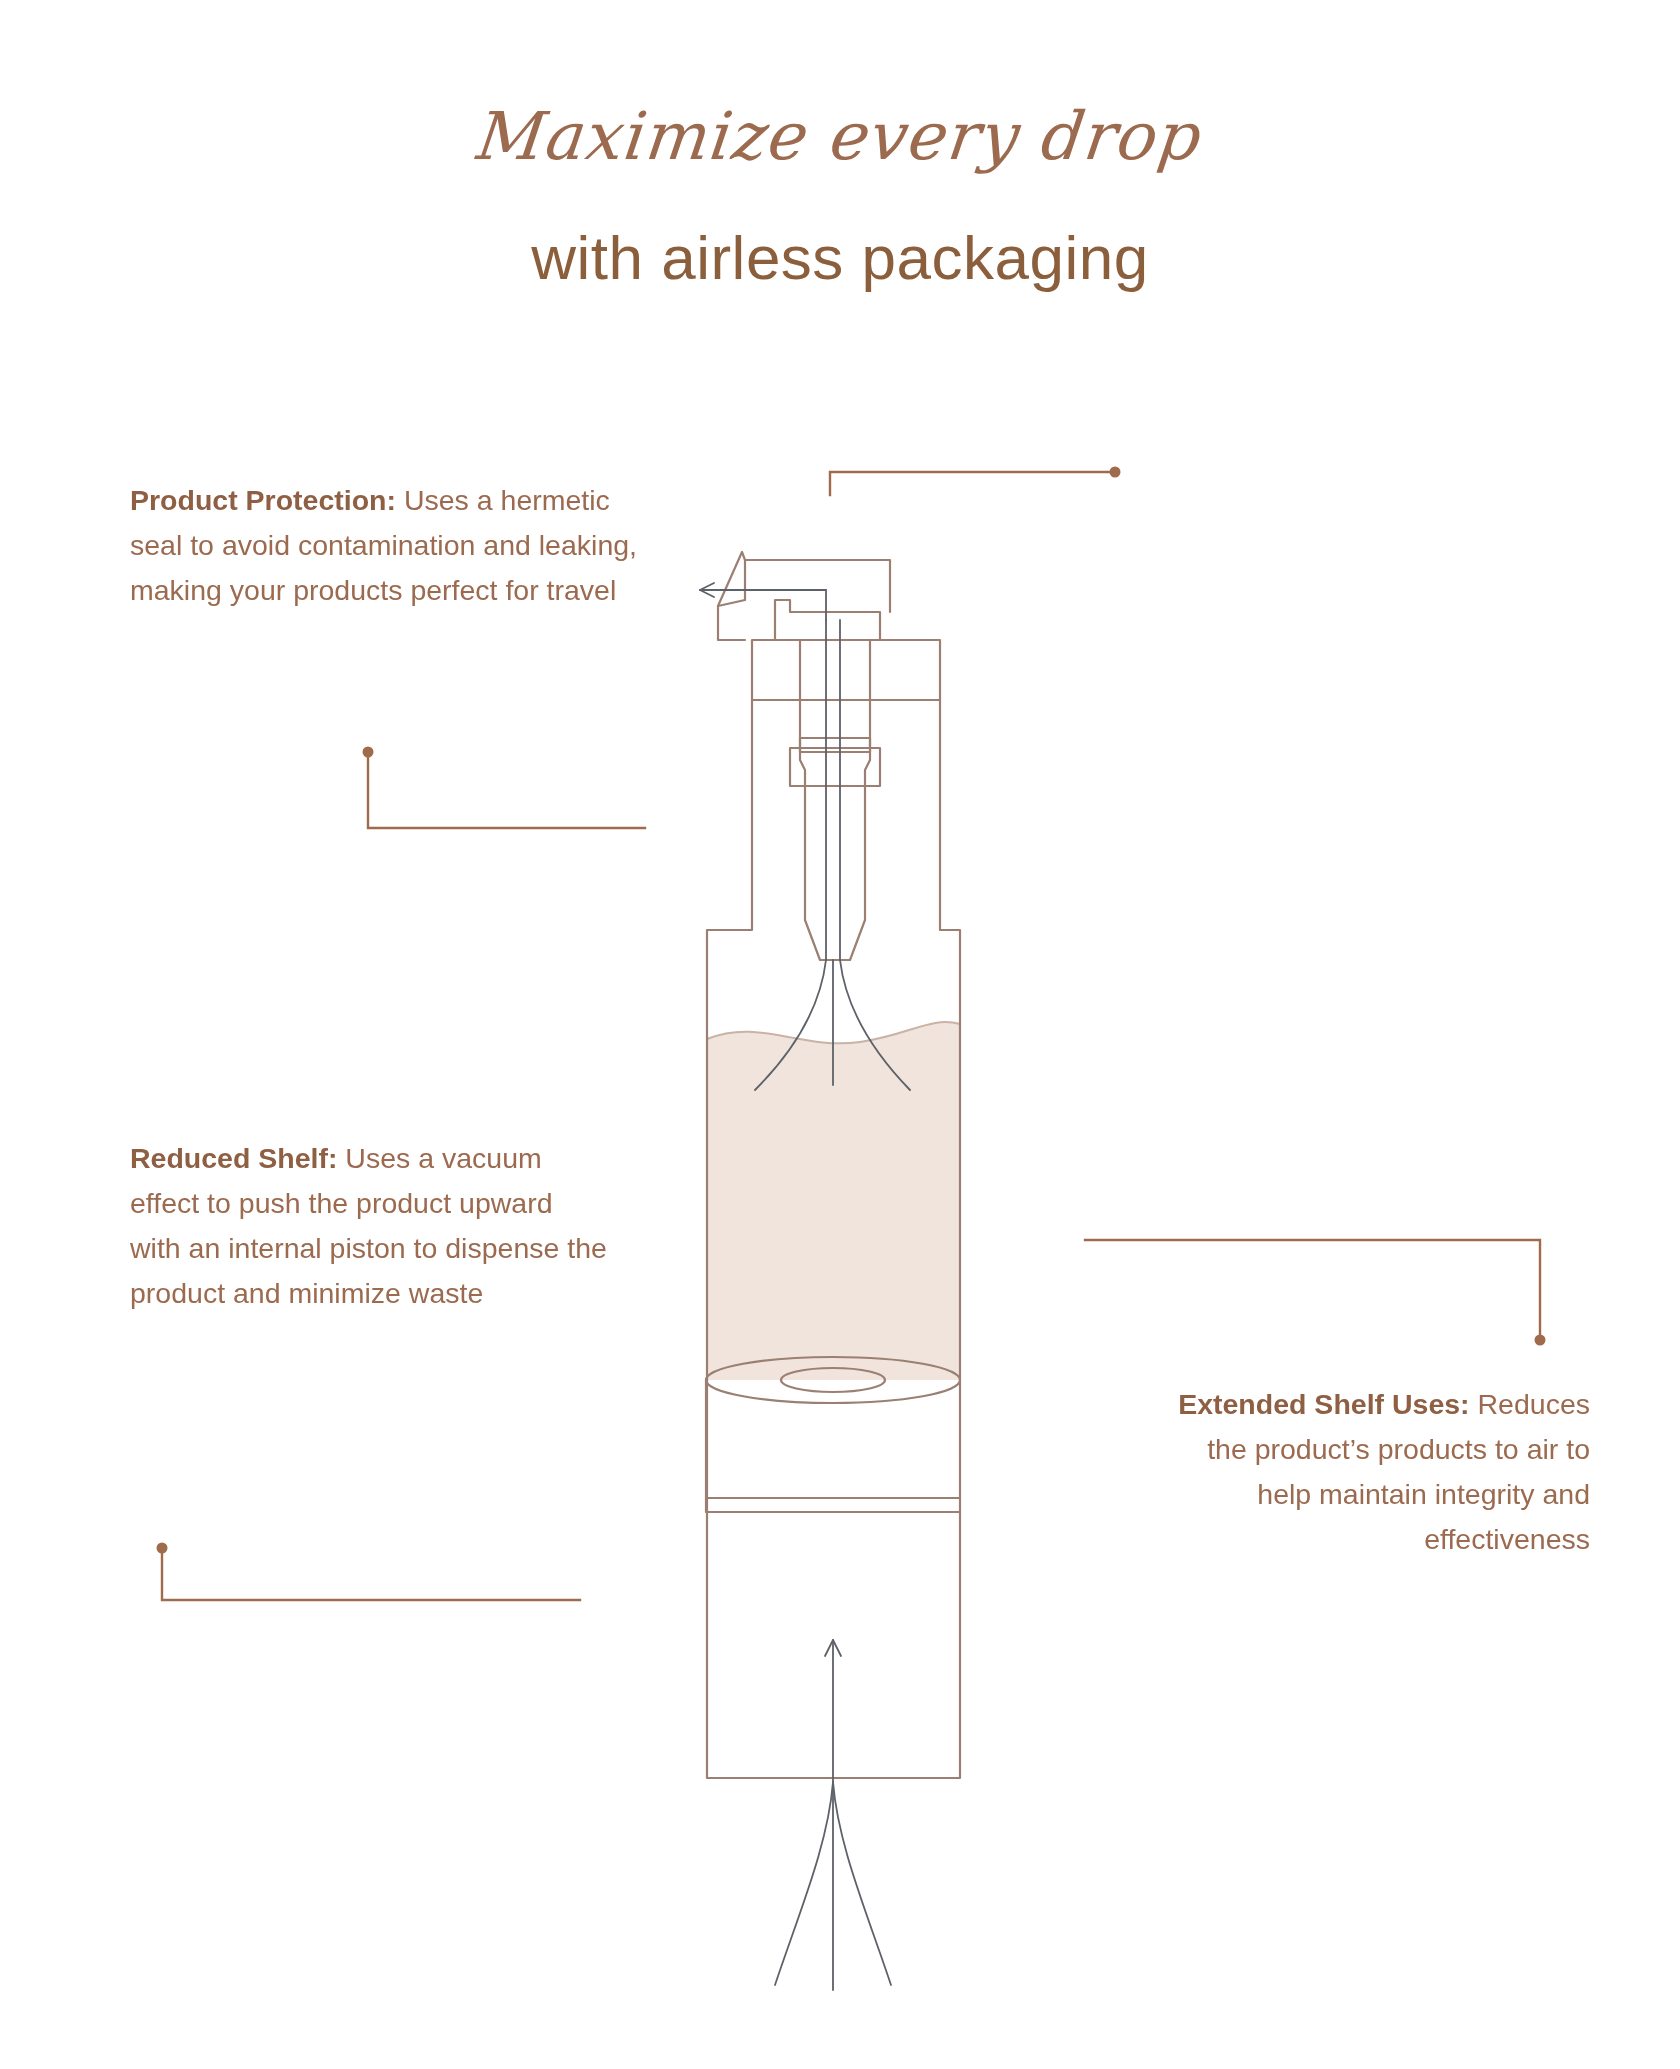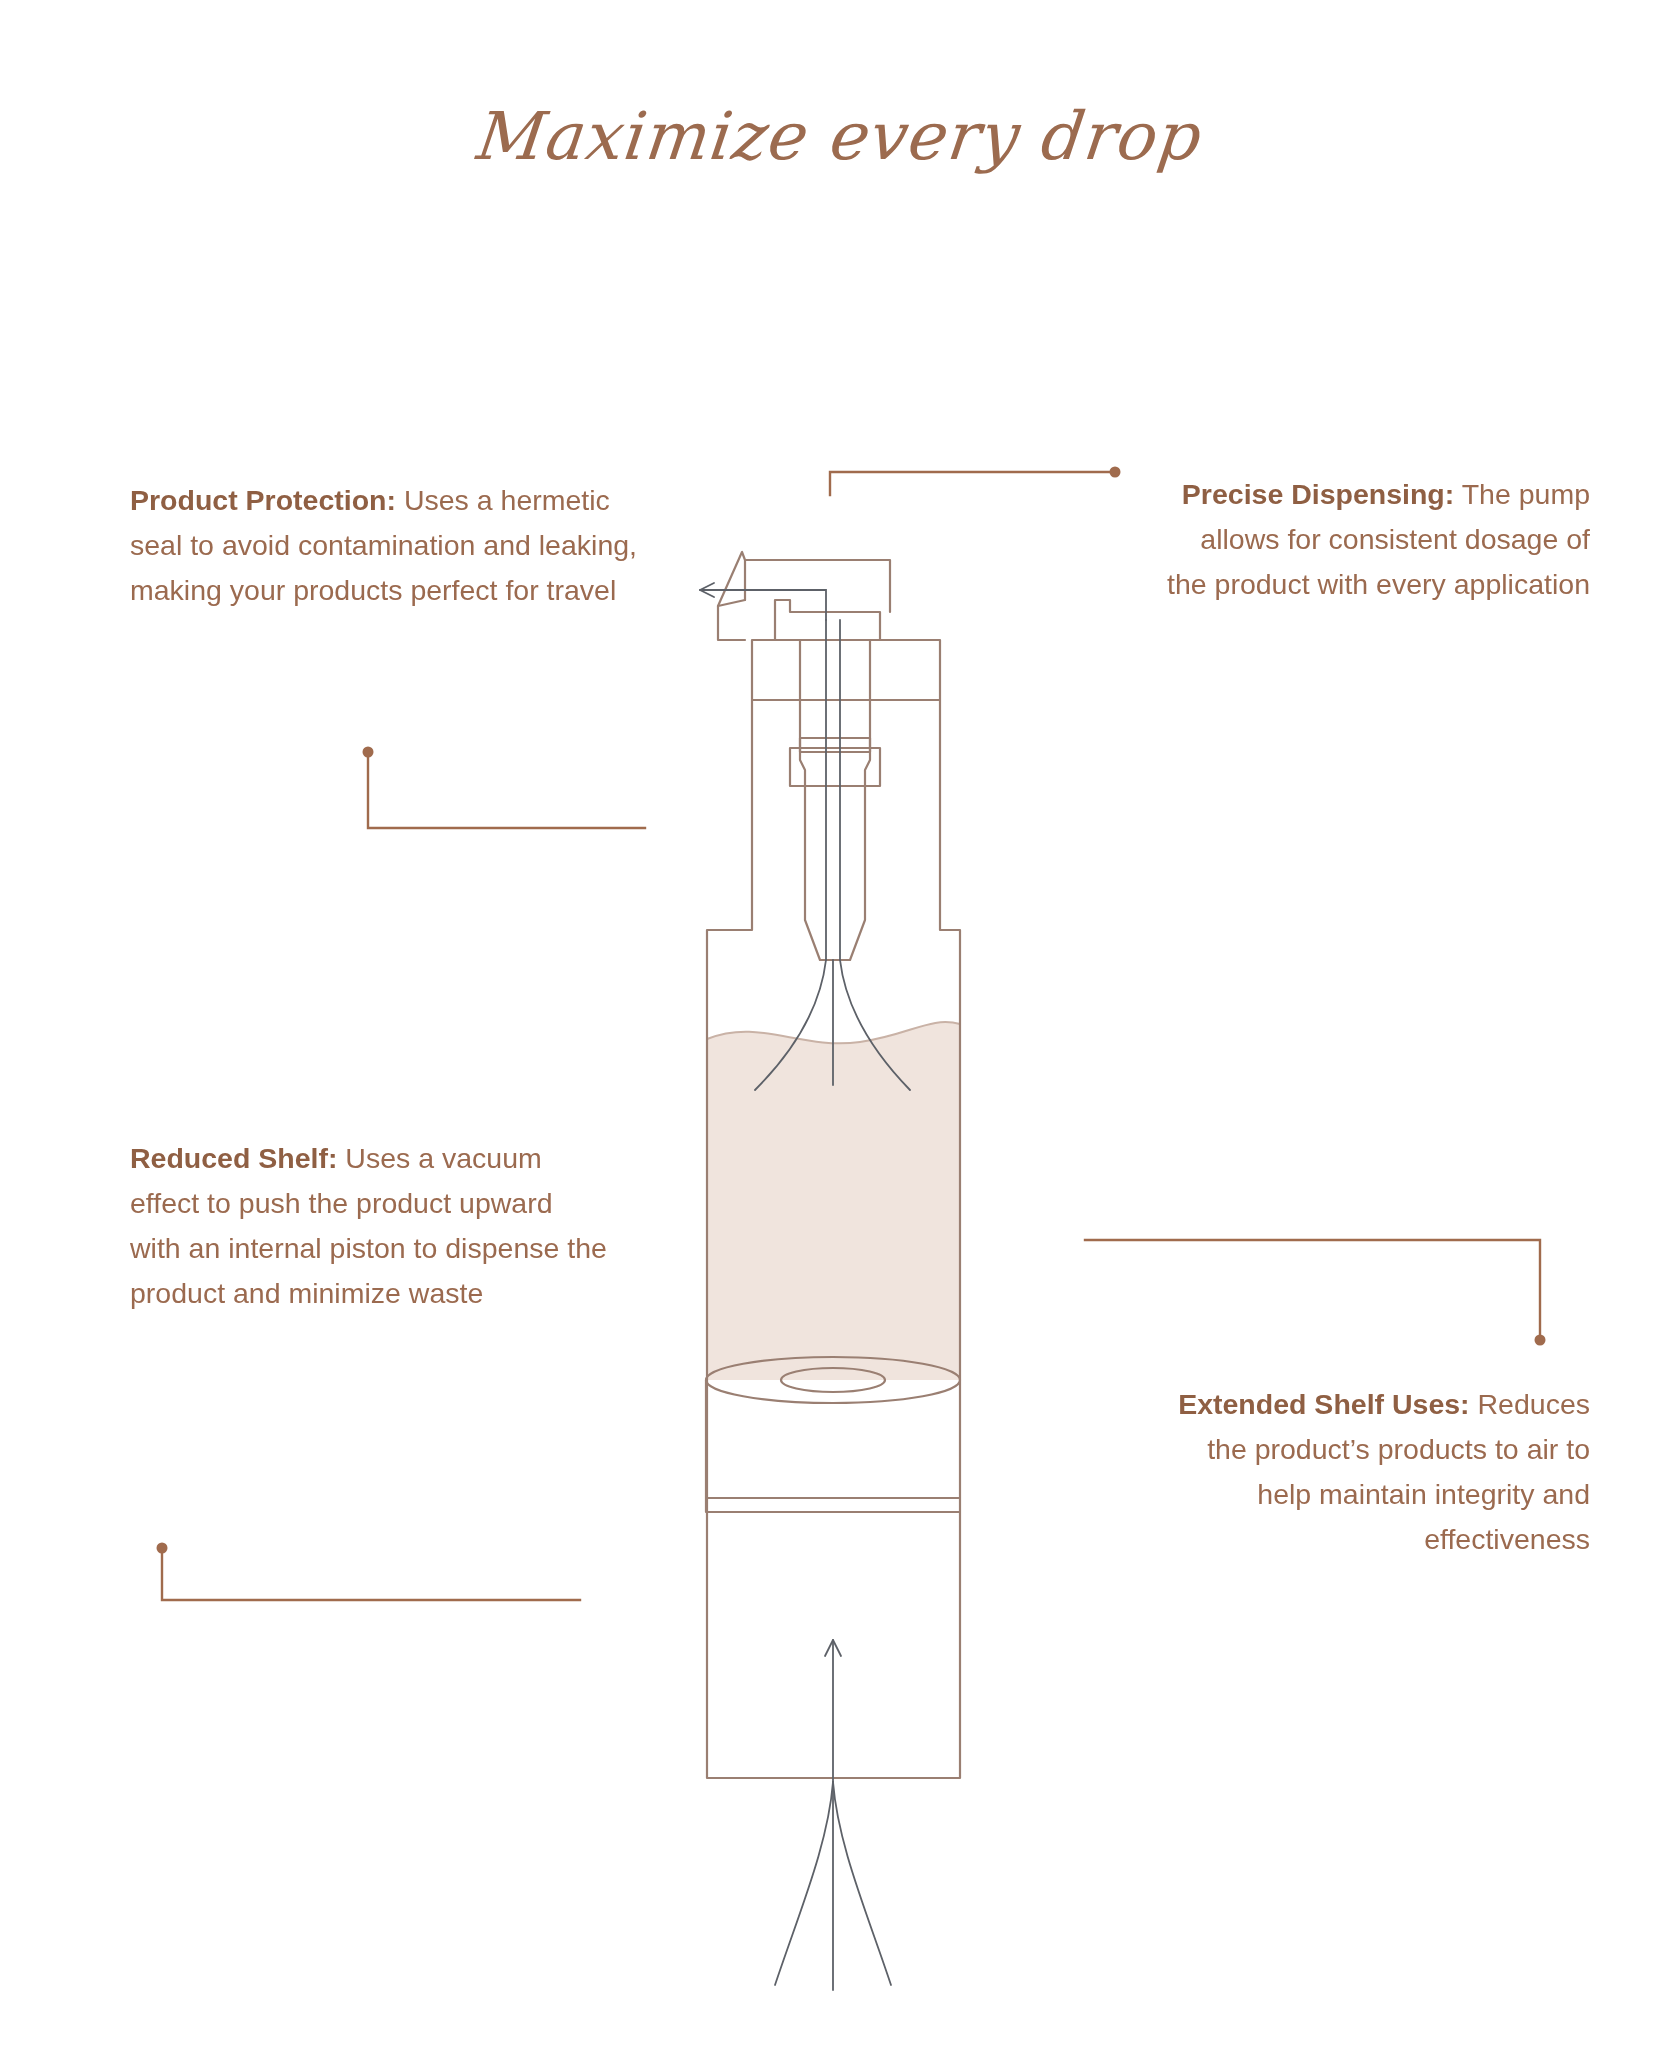--- a/index.html
+++ b/index.html
@@ -78,20 +78,21 @@
     height: 2069px;
     overflow: visible;
   }
 </style>
 </head>
 <body>
 
 <div class="stage">
 
   <div class="title-script">Maximize every drop</div>
+  <div class="title-main">with airless packaging</div>
 
   <svg class="layer" viewBox="0 0 1680 2069">
     <g fill="none" stroke="#9a7f72" stroke-width="2.2" stroke-linejoin="round" stroke-linecap="round">
 
       <path d="M707 1039
                C 760 1018, 800 1050, 860 1042
                C 910 1035, 930 1016, 960 1024
                L 960 1380
                L 707 1380 Z" fill="#f0e4dd" stroke="none"></path>
       <path d="M707 1039
@@ -157,21 +158,18 @@
   </svg>
 
   <div class="block left-block" id="block-protection">
     <b>Product Protection:</b><span> Uses a hermetic seal to avoid contamination and leaking, making your products perfect for travel</span>
   </div>
 
   <div class="block left-block" id="block-waste">
     <b>Reduced Shelf:</b><span> Uses a vacuum effect to push the product upward with an internal piston to dispense the product and minimize waste</span>
   </div>
 
-  <div class="block right-block" id="block-precise">
-    <b>Precise Dispensing:</b><span> The pump allows for consistent dosage of the product with every application</span>
-  </div>
 
   <div class="block right-block" id="block-shelf">
     <b>Extended Shelf Uses:</b><span> Reduces the product’s products to air to help maintain  integrity and effectiveness</span>
   </div>
 
 </div>
 
 </body></html>

